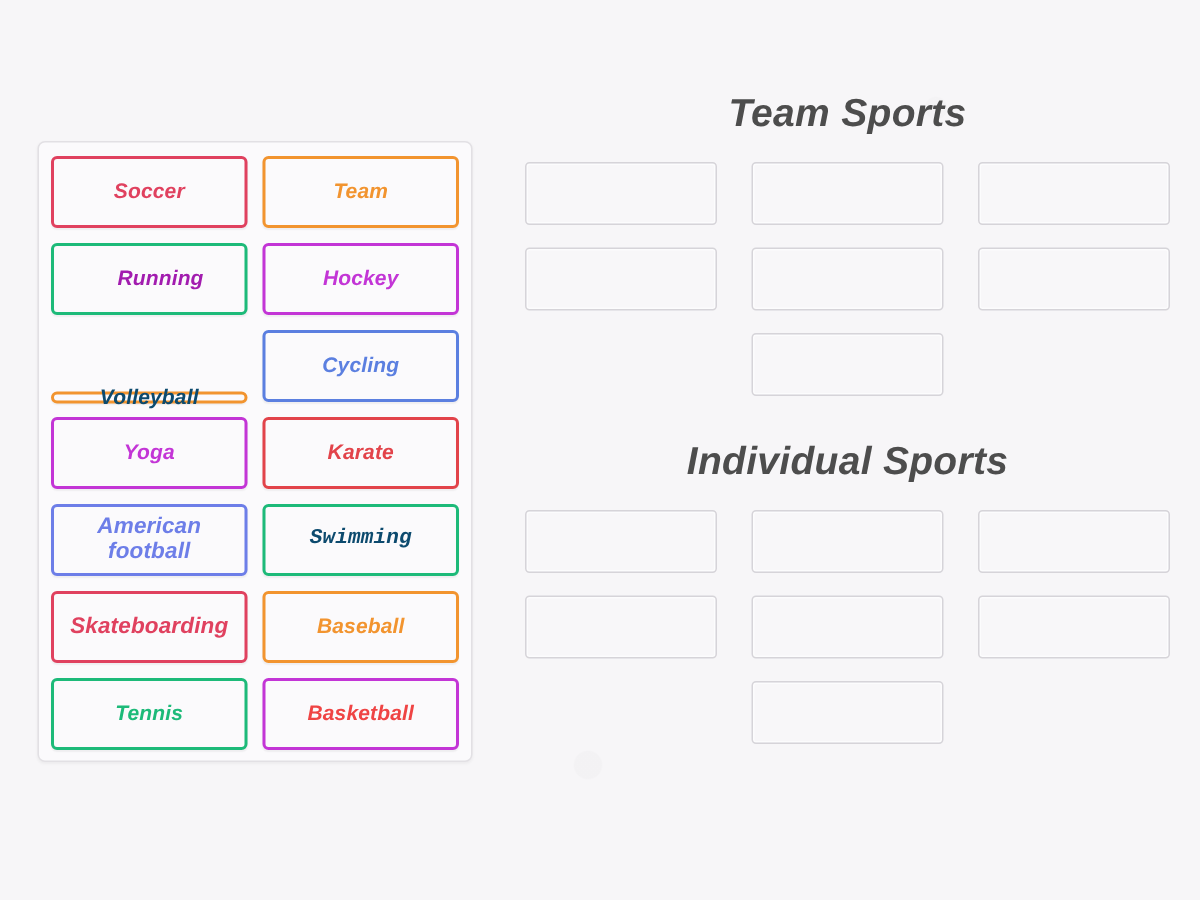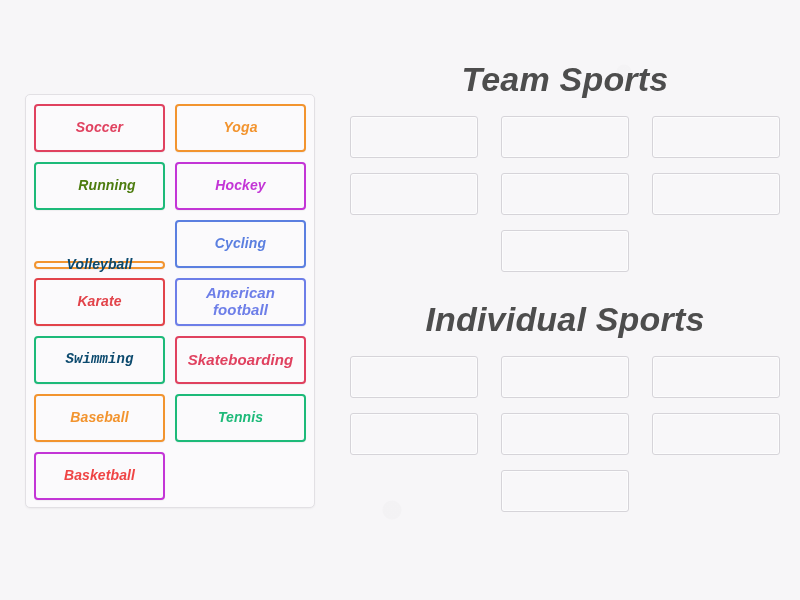--- a/index.html
+++ b/index.html
@@ -76,21 +76,21 @@
     position: absolute;
     left: 350px;
     top: 60px;
     width: 430px;
   }
 
   .group { margin-bottom: 28px; }
 
   .group-title {
     text-align: center;
-    font-size: 34px;
+    font-size: 26px;
     font-weight: bold;
     font-style: italic;
     color: #4d4d4d;
     margin-bottom: 17px;
     letter-spacing: 0.2px;
   }
 
   .slot-grid {
     display: grid;
     grid-template-columns: repeat(3, 128px);
@@ -111,25 +111,26 @@
   }
 </style>
 </head>
 <body>
 
 <div class="bg-texture"></div>
 
 <div class="tray">
   <div class="card-grid" id="card-grid">
       <div class="card" style="border-color: rgb(224, 65, 95); color: rgb(224, 65, 95);">Soccer</div>
-      <div class="card" style="border-color: rgb(242, 148, 47); color: rgb(242, 148, 47);">Yoga</div>
-      <div class="card" style="border-color: rgb(29, 186, 121); color: #4d7c0f; padding-left: 19px;">Running</div>
+      <div class="card" style="border-color: rgb(242, 148, 47); color: rgb(242, 148, 47);">Team</div>
+      <div class="card" style="border-color: rgb(29, 186, 121); color: #a21caf; padding-left: 19px;">Running</div>
       <div class="card" style="border-color: rgb(195, 53, 214); color: rgb(195, 53, 214); text-align: right;">Hockey</div>
       <div class="card" style="border-color: rgb(242, 148, 47); color: #0c4a6e; margin-top: 41px;">Volleyball</div>
       <div class="card" style="border-color: rgb(91, 127, 224); color: rgb(91, 127, 224);">Cycling</div>
+      <div class="card" style="border-color: rgb(195, 53, 214); color: rgb(195, 53, 214);">Yoga</div>
       <div class="card" style="border-color: rgb(226, 67, 74); color: rgb(226, 67, 74);">Karate</div>
       <div class="card small" style="border-color: rgb(109, 126, 232); color: rgb(109, 126, 232);">American football</div>
       <div class="card" style="border-color: rgb(29, 186, 121); color: #0c4a6e; font-family: Liberation Mono, monospace;">Swimming</div>
       <div class="card small" style="border-color: rgb(224, 65, 95); color: rgb(224, 65, 95);">Skateboarding</div>
       <div class="card" style="border-color: rgb(242, 148, 47); color: rgb(242, 148, 47);">Baseball</div>
       <div class="card" style="border-color: rgb(29, 186, 121); color: rgb(29, 186, 121);">Tennis</div>
       <div class="card" style="border-color: rgb(195, 53, 214); color: #ef4444;">Basketball</div>
     </div>
 </div>
 

